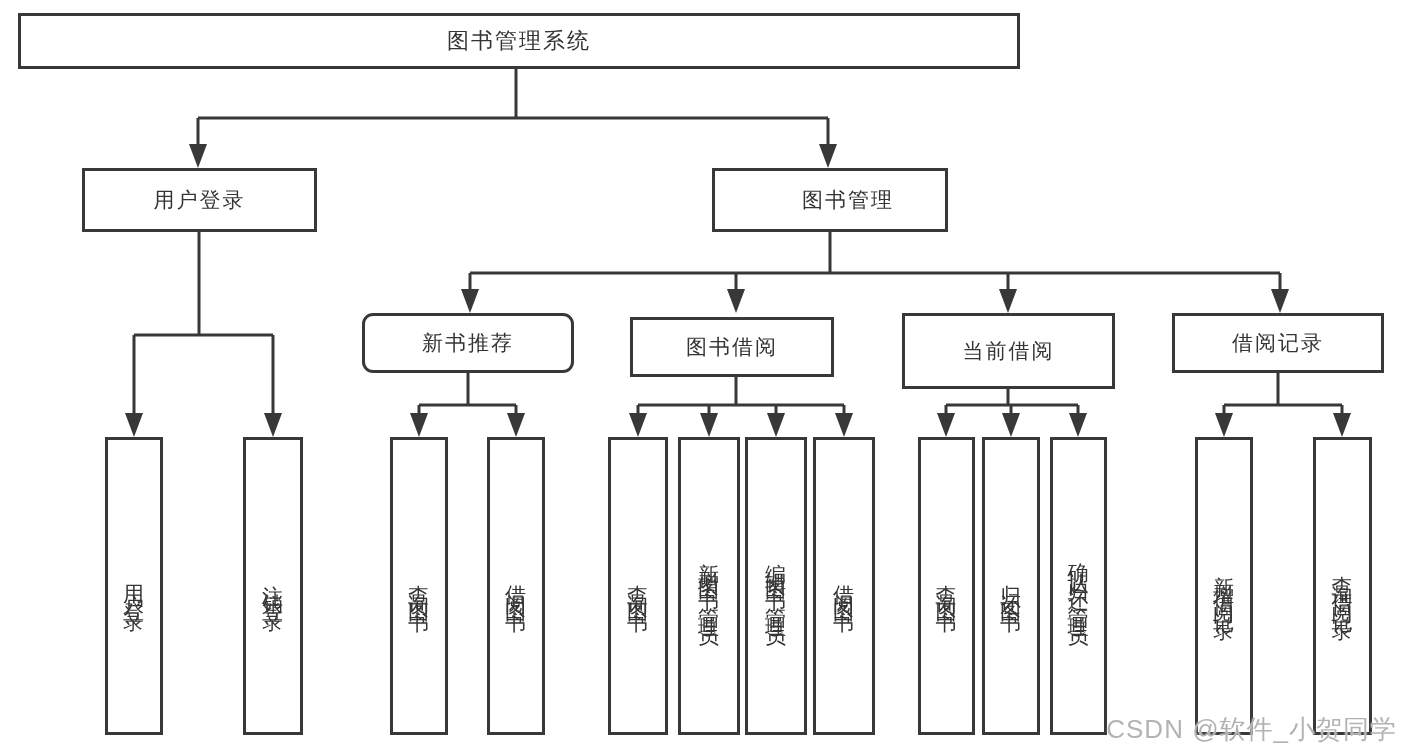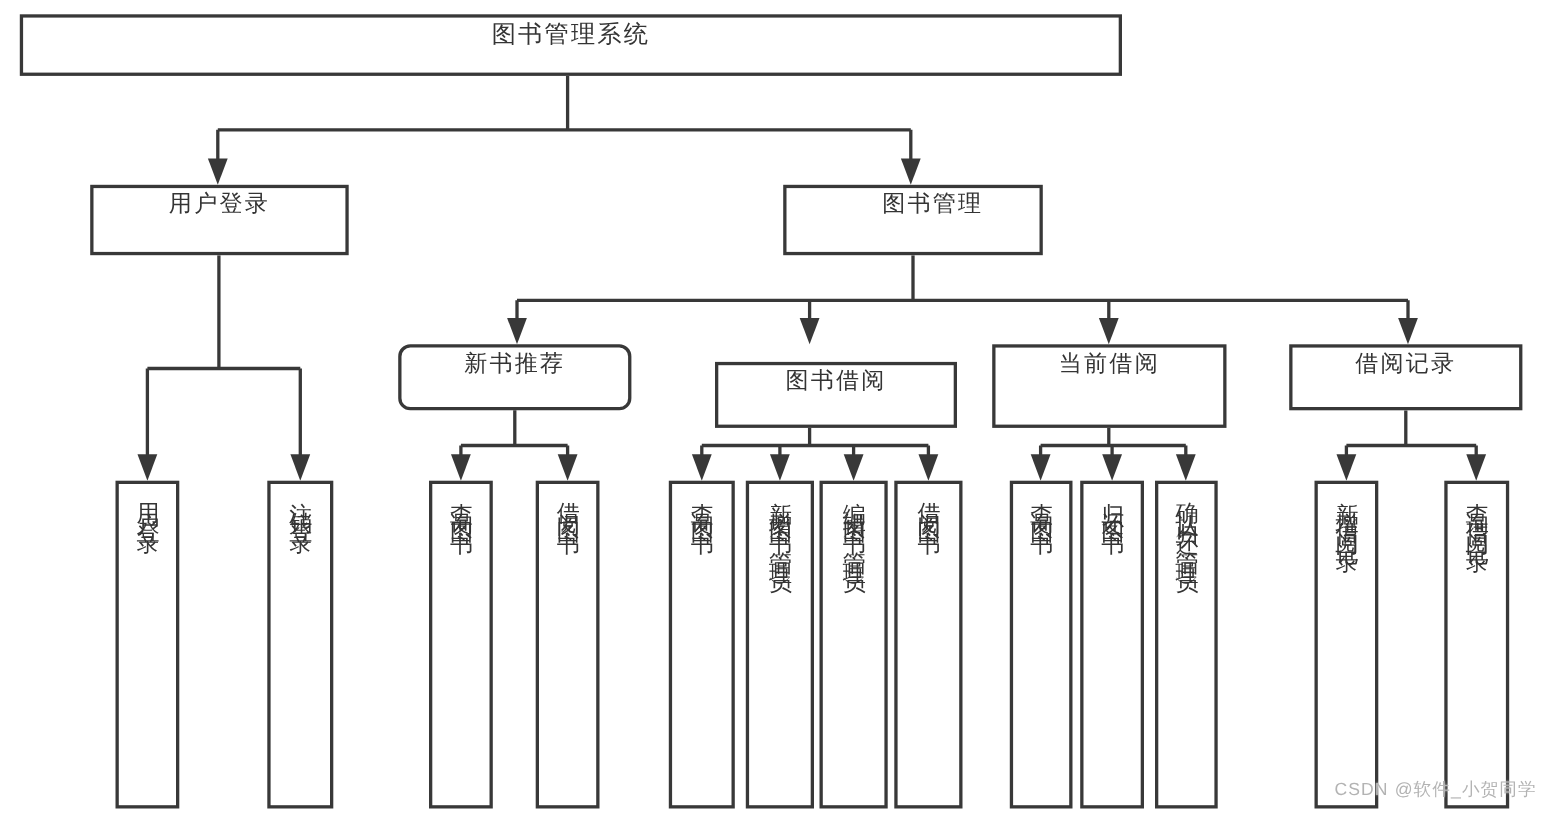--- a/index.html
+++ b/index.html
@@ -3,32 +3,32 @@
 <meta charset="utf-8">
 <style>
   html,body{margin:0;padding:0;background:#fff;}
   .canvas{
     position:relative;width:1405px;height:747px;background:#ffffff;
     font-family:"Liberation Sans",sans-serif;overflow:hidden;color:#333;
   }
   .wires{position:absolute;left:0;top:0;width:1405px;height:747px;}
   .node{
     position:absolute;box-sizing:border-box;background:#fff;
-    border:3px solid #383838;display:flex;justify-content:center;
+    border:3px solid #383838;display:flex;align-items:center;justify-content:center;
     color:#343434;
   }
   .h{font-size:21px;letter-spacing:2px;white-space:nowrap;}
   .root{font-size:22px;}
   .vtext{
     writing-mode:vertical-rl;text-orientation:mixed;
     font-size:21px;letter-spacing:9px;line-height:1.1;white-space:nowrap;
   }
   .watermark{
-    position:absolute;right:8px;bottom:18px;z-index:5;
-    font-size:16px;color:#b3b3b3;letter-spacing:1px;
+    position:absolute;right:8px;bottom:0;z-index:5;
+    font-size:26px;color:#b3b3b3;letter-spacing:1px;
     text-shadow:0 0 2px #ffffff;
   }
 </style>
 </head>
 <body>
 
 <div class="canvas">
 
   <svg class="wires" viewBox="0 0 1405 747" xmlns="http://www.w3.org/2000/svg">
     <g stroke="#383838" stroke-width="3" fill="none">
@@ -77,21 +77,21 @@
   <div class="node h" style="left:82px;top:168px;width:235px;height:64px;">
     <span>用户登录</span>
   </div>
   <div class="node h" style="left:712px;top:168px;width:236px;height:64px;padding-left:36px;">
     <span>图书管理</span>
   </div>
 
   <div class="node h" style="left:362px;top:313px;width:212px;height:60px;border-radius:11px;">
     <span>新书推荐</span>
   </div>
-  <div class="node h" style="left:630px;top:329px;width:220px;height:60px;margin-left:20px;">
+  <div class="node h" style="left:630px;top:317px;width:204px;height:60px;">
     <span>图书借阅</span>
   </div>
   <div class="node h" style="left:902px;top:313px;width:213px;height:76px;">
     <span>当前借阅</span>
   </div>
   <div class="node h" style="left:1172px;top:313px;width:212px;height:60px;">
     <span>借阅记录</span>
   </div>
 
   <div class="node" style="left:105px;top:437px;width:58px;height:298px;">

